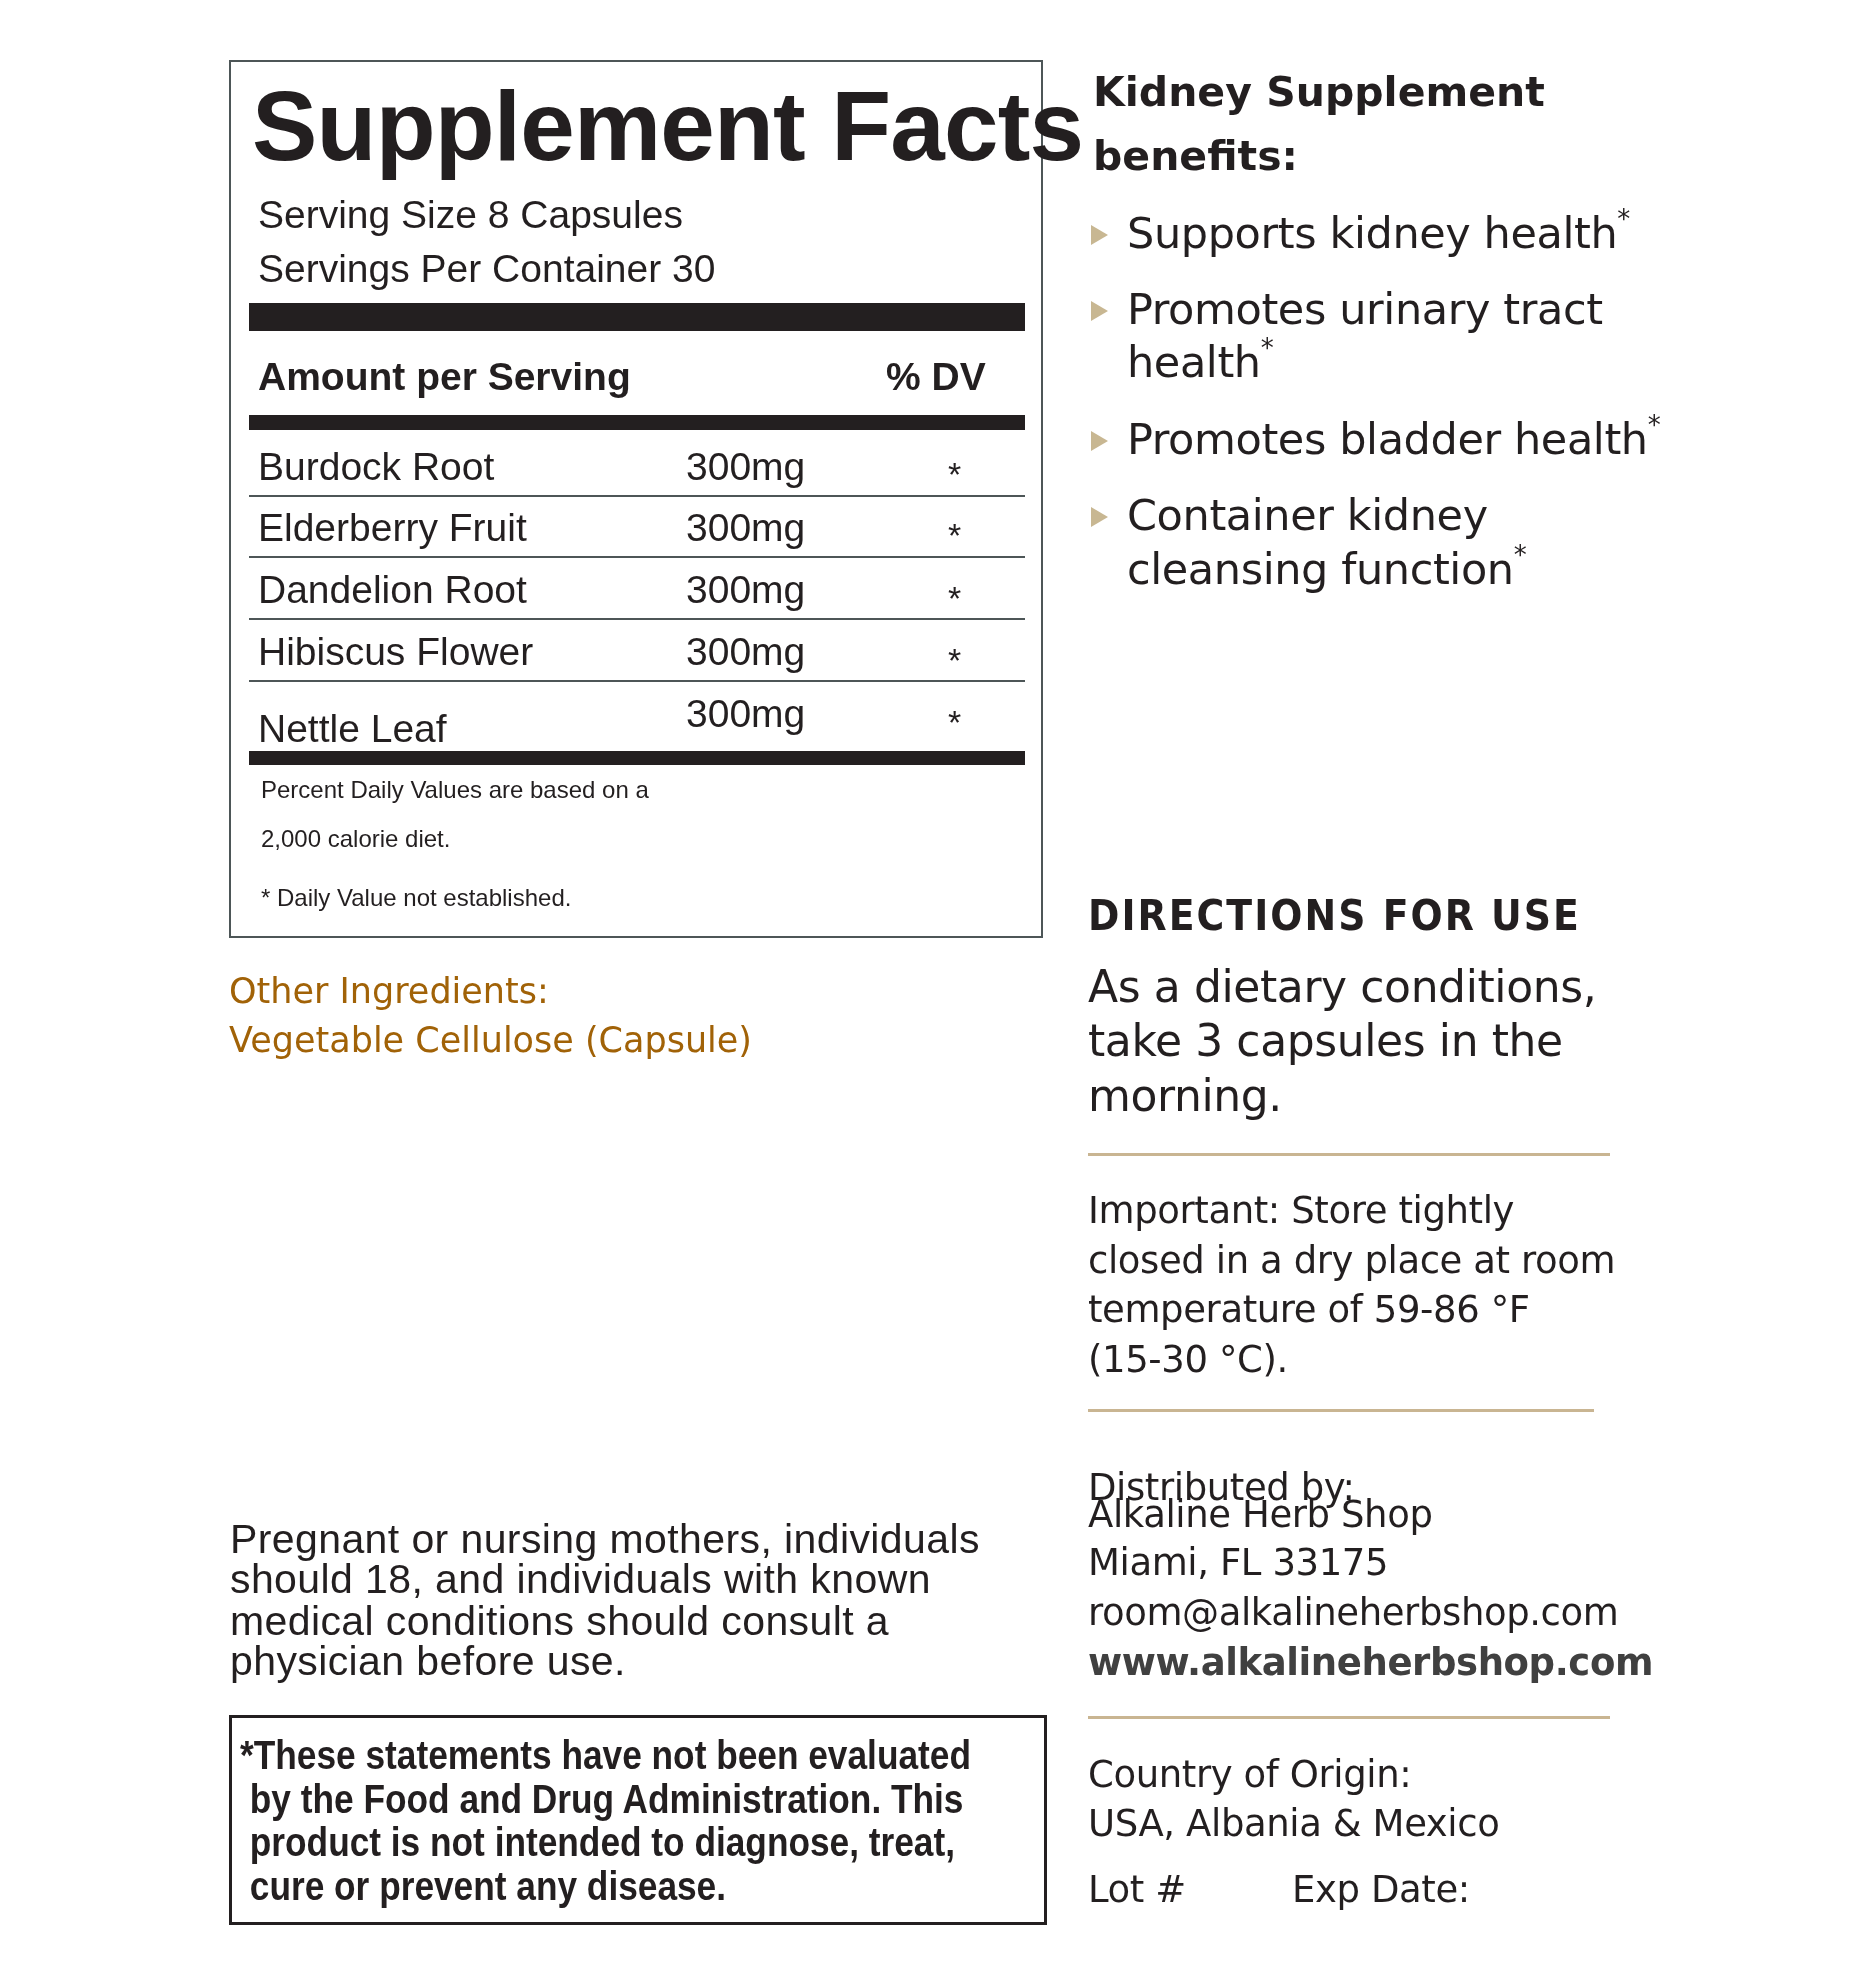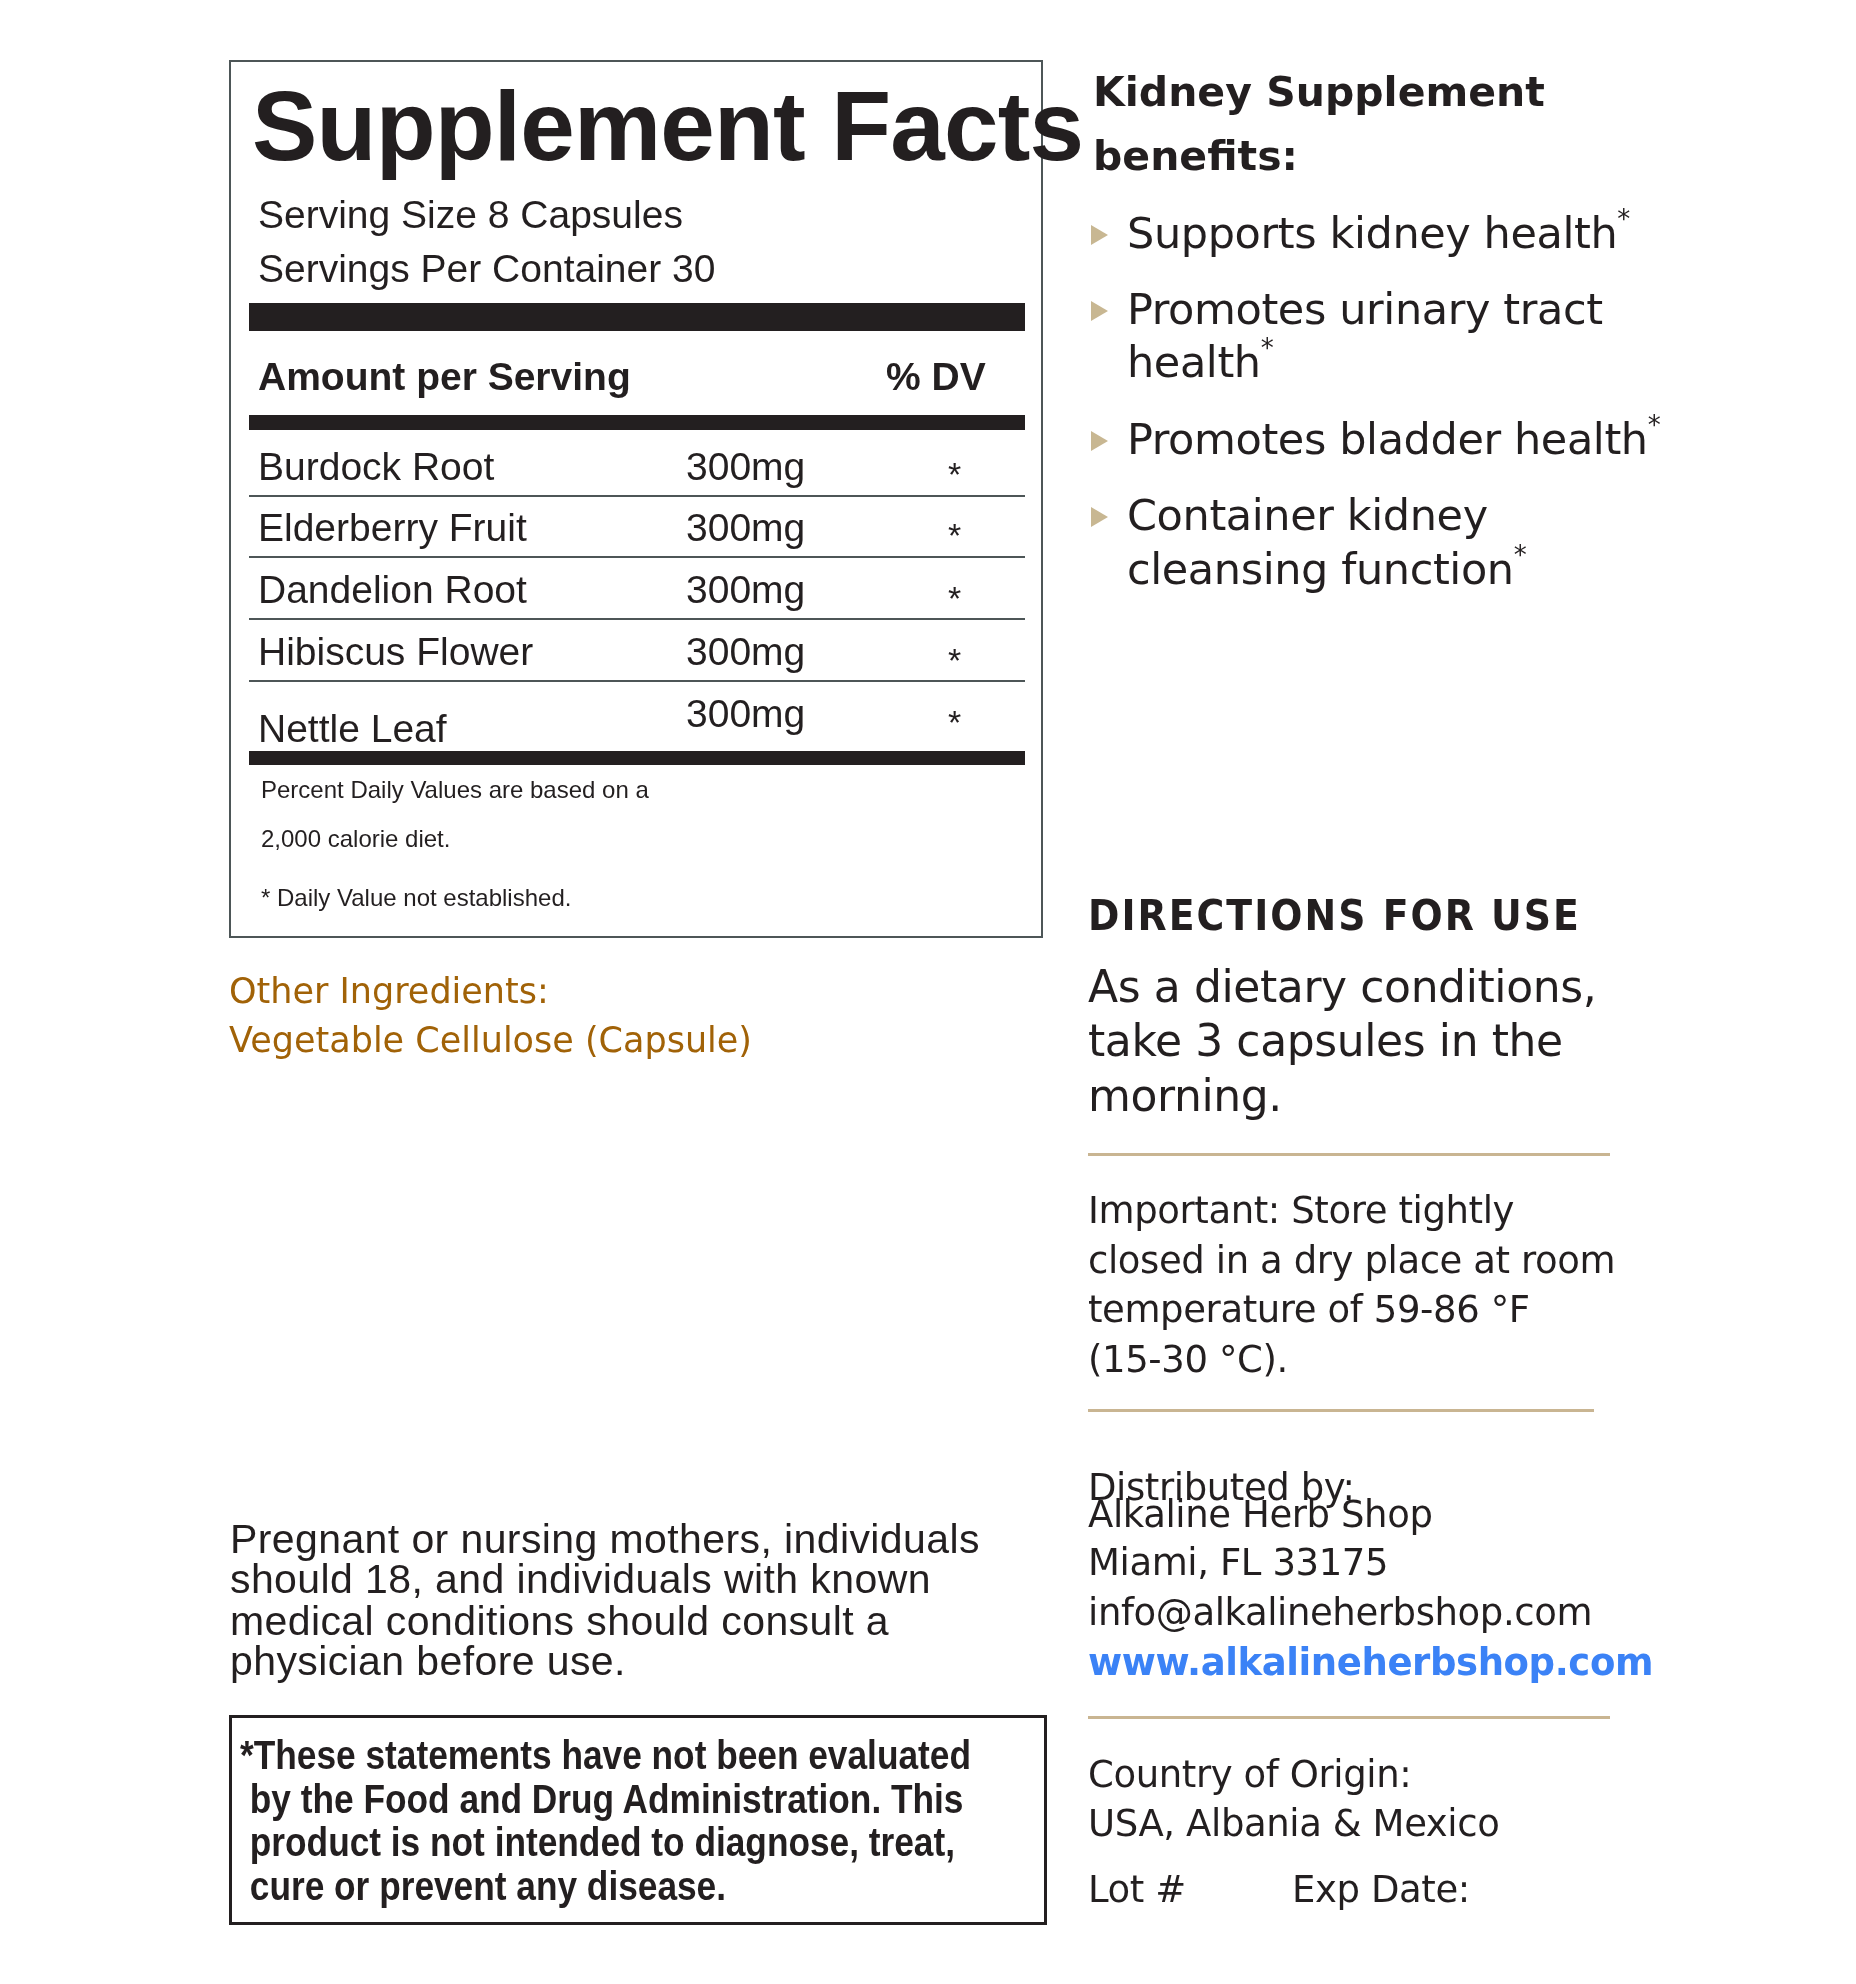--- a/index.html
+++ b/index.html
@@ -28,21 +28,21 @@
   .fda { font-family:"Liberation Sans", sans-serif; font-weight:bold; font-size:41px; line-height:1; transform:scaleX(0.86); transform-origin:left top; }
 
   
   .kh { font-family:"DejaVu Sans", sans-serif; font-weight:bold; font-size:41px; left:1093px; line-height:1; }
   .tri { position:absolute; width:0; height:0; border-top:10px solid transparent; border-bottom:10px solid transparent; border-left:17.6px solid #c8b792; }
   .ben { font-family:"DejaVu Sans", sans-serif; font-size:43px; left:1127px; line-height:1; letter-spacing:-0.4px; }
   .sup { font-size:26px; vertical-align:top; position:relative; top:-6.1px; }
   .dir-h { font-family:"DejaVu Sans", sans-serif; font-weight:bold; font-size:43px; left:1088px; letter-spacing:2.3px; line-height:1; transform:scaleX(0.88); transform-origin:left top; }
   .dir { font-family:"DejaVu Sans", sans-serif; font-size:44px; left:1088px; line-height:1; letter-spacing:-0.4px; }
   .rc { font-family:"DejaVu Sans", sans-serif; font-size:37px; left:1088px; line-height:1; letter-spacing:-0.4px; }
-  .web { color:#3b82f6; font-weight:bold; }
+  .web { color:#404040; font-weight:bold; }
   .sep { position:absolute; left:1088px; height:3.1px; background:#c9b592; }
 </style>
 </head>
 <body>
 
 <div id="facts-box"></div>
 <div class="abs arial" id="facts-title">Supplement Facts</div>
 <div class="abs arial serv" style="top:195px">Serving Size 8 Capsules</div>
 <div class="abs arial serv" style="top:249px">Servings Per Container 30</div>
 
@@ -132,21 +132,21 @@
 <div class="abs rc" style="top:1192px">Important: Store tightly</div>
 <div class="abs rc" style="top:1242px">closed in a dry place at room</div>
 <div class="abs rc" style="top:1291px">temperature of 59-86 °F</div>
 <div class="abs rc" style="top:1341px">(15-30 °C).</div>
 
 <div class="sep" style="top:1409px;width:506px"></div>
 
 <div class="abs rc" style="top:1469px">Distributed by:</div>
 <div class="abs rc" style="top:1496px">Alkaline Herb Shop</div>
 <div class="abs rc" style="top:1544px">Miami, FL 33175</div>
-<div class="abs rc" style="top:1594px">info@alkalineherbshop.com</div>
+<div class="abs rc" style="top:1594px">room@alkalineherbshop.com</div>
 <div class="abs rc web" style="top:1644px">www.alkalineherbshop.com</div>
 
 <div class="sep" style="top:1716px;width:522px"></div>
 
 <div class="abs rc" style="top:1756px">Country of Origin:</div>
 <div class="abs rc" style="top:1805px">USA, Albania &amp; Mexico</div>
 
 <div class="abs rc" style="top:1871px">Lot #</div>
 <div class="abs rc" style="top:1871px;left:1292px">Exp Date:</div>
 

